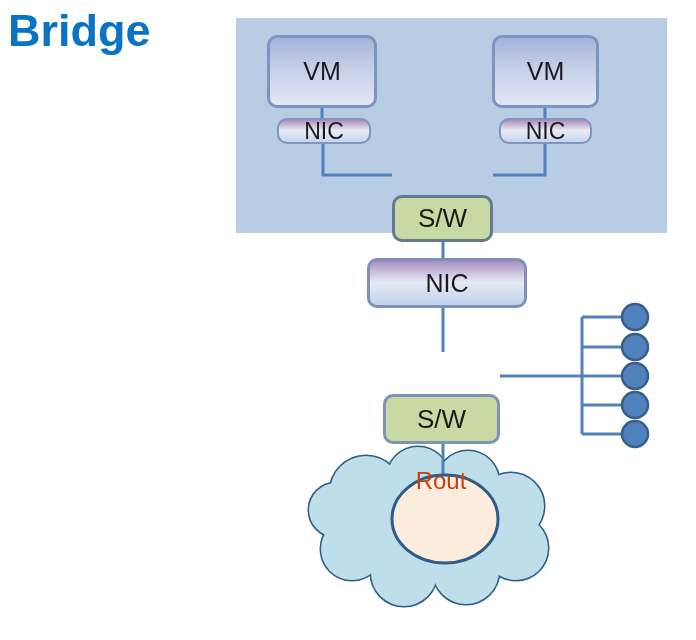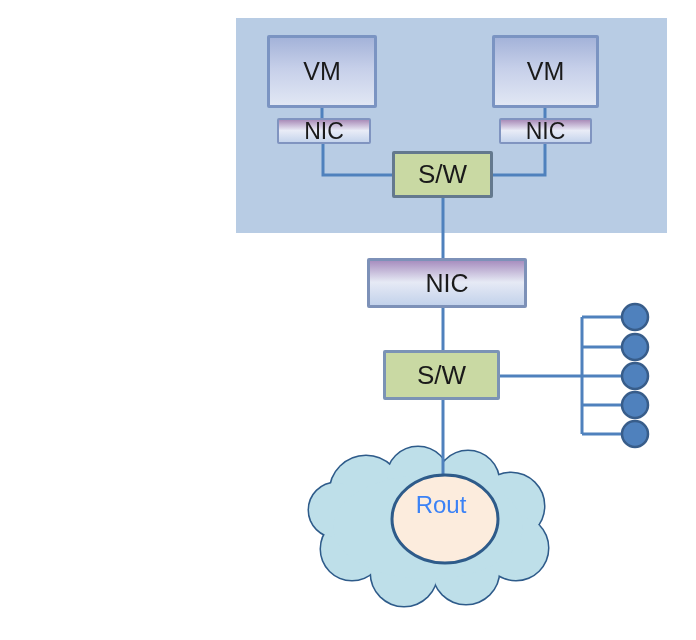--- a/index.html
+++ b/index.html
@@ -12,54 +12,55 @@
     font-size:45px;font-weight:bold;color:#0a73c4;letter-spacing:0px;
   }
   .host-bg{
     position:absolute;left:236px;top:18px;width:431px;height:215px;
     background:#b8cce4;z-index:0;
   }
   svg.overlay{position:absolute;left:0;top:0;z-index:1;}
   .node{
     position:absolute;z-index:2;box-sizing:border-box;
     display:flex;align-items:center;justify-content:center;
-    border-radius:2px;
+    border-radius:10px;
   }
   .vm{
     background:linear-gradient(180deg,#a4b3d9 0%,#c6cfe9 45%,#e1e7f4 100%);
     border:3px solid #7b94c2;font-size:25px;
   }
   .nic-small{
     background:linear-gradient(180deg,#aa8db9 0%,#e9ecf7 48%,#c5d4ec 100%);
     border:2px solid #8094c0;font-size:23px;
   }
   .nic-big{
     background:linear-gradient(180deg,#a88fc0 0%,#e6eaf5 48%,#c3d2eb 100%);
     border:3px solid #7d91b8;font-size:25px;
   }
-  .sw{background:#c9d9a3;font-size:26px;}
+  .sw{background:#c9d9a3;font-size:26px;margin-top:44px;}
   .sw-host{border:3px solid #64798e;}
   .sw-phys{border:3px solid #7b93b5;}
   .vm1{left:267px;top:35px;width:110px;height:73px;}
   .vm2{left:492px;top:35px;width:107px;height:73px;}
   .nic1{left:277px;top:118px;width:94px;height:26px;}
   .nic2{left:499px;top:118px;width:93px;height:26px;}
   .swh{left:392px;top:151px;width:101px;height:47px;}
   .nicb{left:367px;top:258px;width:160px;height:50px;}
   .swp{left:383px;top:350px;width:117px;height:50px;}
   .router-label{
-    position:absolute;z-index:3;left:393px;top:490px;width:96px;
-    text-align:center;font-size:24px;line-height:29px;color:#3b82f6;
+    position:absolute;z-index:3;left:393px;top:466px;width:96px;
+    text-align:center;font-size:24px;line-height:29px;color:#c2410c;
   }
 </style>
 </head>
 <body>
 
 <div class="stage">
 
+  <div class="title">Bridge</div>
 
   <div class="host-bg"></div>
 
   <svg class="overlay" width="696" height="640" viewBox="0 0 696 640">
 
     <g stroke="#4f81bd" stroke-width="3" fill="none">
       <line x1="322" y1="108" x2="322" y2="120"></line>
       <line x1="545" y1="108" x2="545" y2="120"></line>
       <polyline points="323,142 323,175 392,175"></polyline>
       <polyline points="545,142 545,175 493,175"></polyline>

